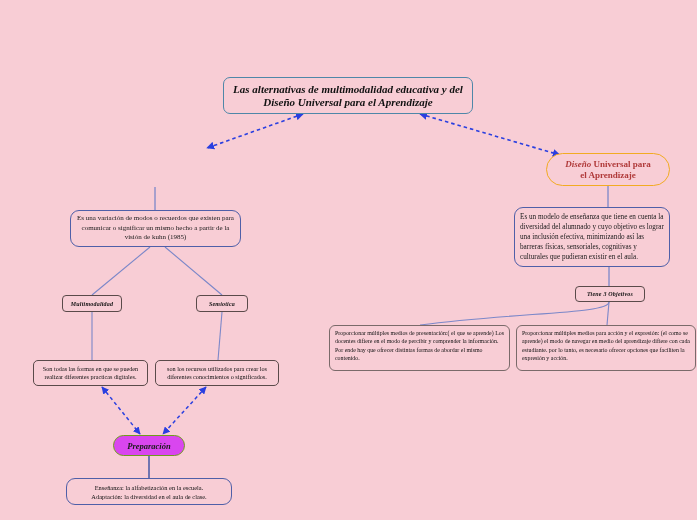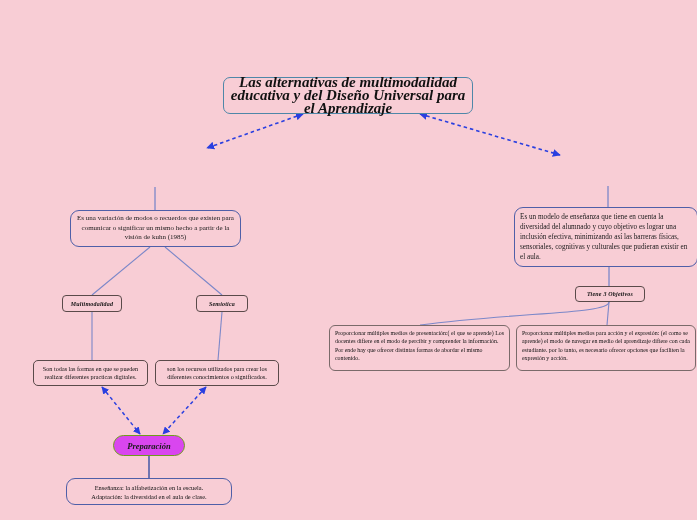--- a/index.html
+++ b/index.html
@@ -43,21 +43,21 @@
   }
 
   
   #n-title {
     left: 223px; top: 77px;
     width: 250px; height: 37px;
     border: 1.3px solid #4e87a8;
     border-radius: 7px;
     font-style: italic;
     font-weight: bold;
-    font-size: 15px;
+    font-size: 11px;
     color: #111111;
     line-height: 13px;
     padding: 0 5px;
   }
 
   
   #n-multi {
     left: 93px; top: 148px;
     width: 124px; height: 39px;
     border: 1.3px solid #e8601c;
@@ -90,21 +90,21 @@
     border-radius: 9px;
     font-size: 7px;
     color: #1a1a1a;
     line-height: 9.6px;
     padding: 10px 4px;
   }
 
   
   #n-right-def {
     left: 514px; top: 207px;
-    width: 184px; height: 60px;
+    width: 156px; height: 60px;
     border: 1.1px solid #4f5fa8;
     border-radius: 9px;
     font-size: 7.2px;
     color: #1a1a1a;
     line-height: 10px;
     padding: 8px 5px;
     text-align: left;
     justify-content: flex-start;
   }
   #n-right-def .txt { text-align: left; }
@@ -245,20 +245,24 @@
 
     <path d="M 609 302 C 609 314, 520 312, 420 325" stroke="#7b87c9" stroke-width="1.1" fill="none"></path>
     <line x1="609" y1="302" x2="607" y2="325" stroke="#7b87c9" stroke-width="1.1"></line>
   </svg>
 
   <div class="node" id="n-title">
     <span class="txt">Las alternativas de multimodalidad educativa y del Diseño Universal para el Aprendizaje</span>
   </div>
 
 
+  <div class="node" id="n-dua">
+    <span class="txt"><em class="em">Diseño</em><span> Universal para
+el Aprendizaje</span></span>
+  </div>
 
   <div class="node" id="n-left-def">
     <span class="txt">Es una variación de modos o recuerdos que existen para comunicar o significar un mismo hecho a partir  de la visión de kuhn (1985)</span>
   </div>
 
   <div class="node" id="n-right-def">
     <span class="txt">Es un modelo de enseñanza que tiene en cuenta la diversidad del alumnado y cuyo objetivo es lograr una inclusión efectiva, minimizando así las barreras físicas, sensoriales, cognitivas y culturales que pudieran existir en el aula.</span>
   </div>
 
   <div class="node chip" id="n-multimod">

